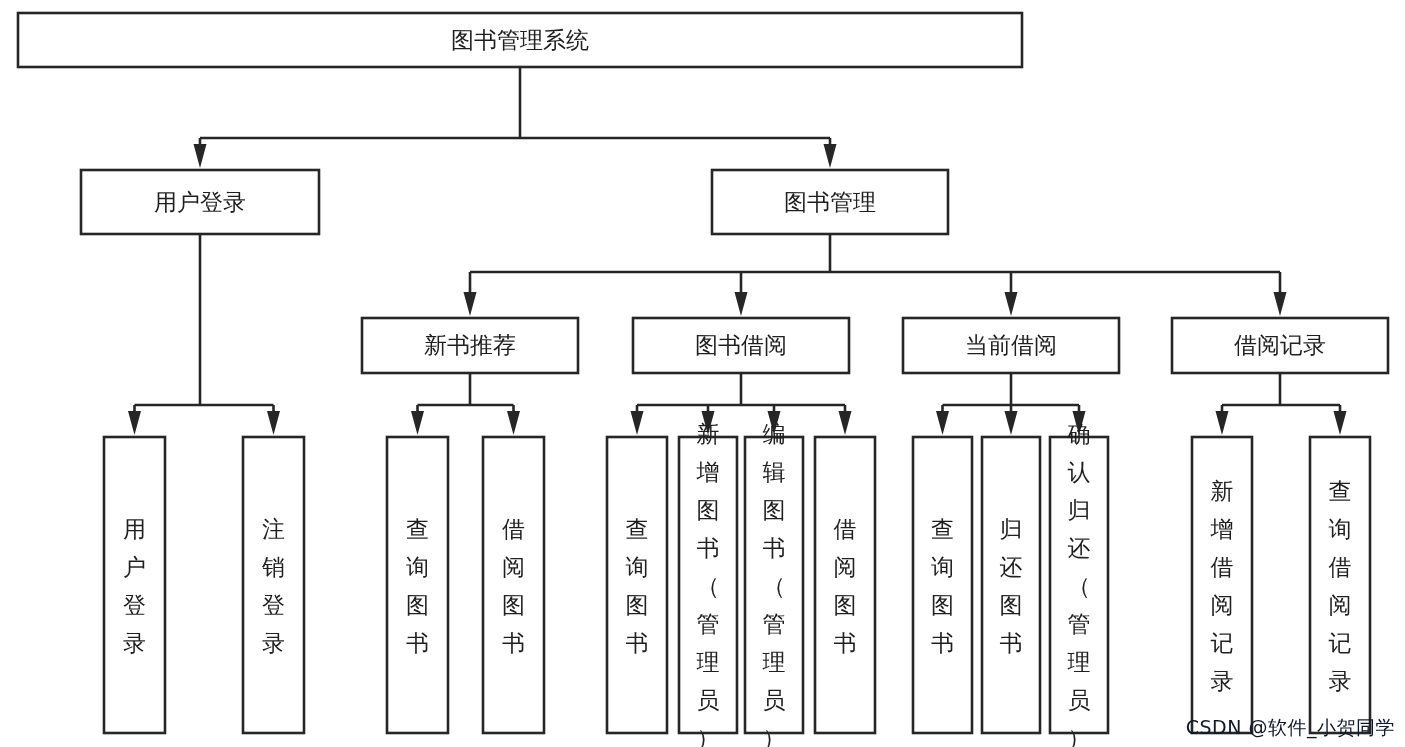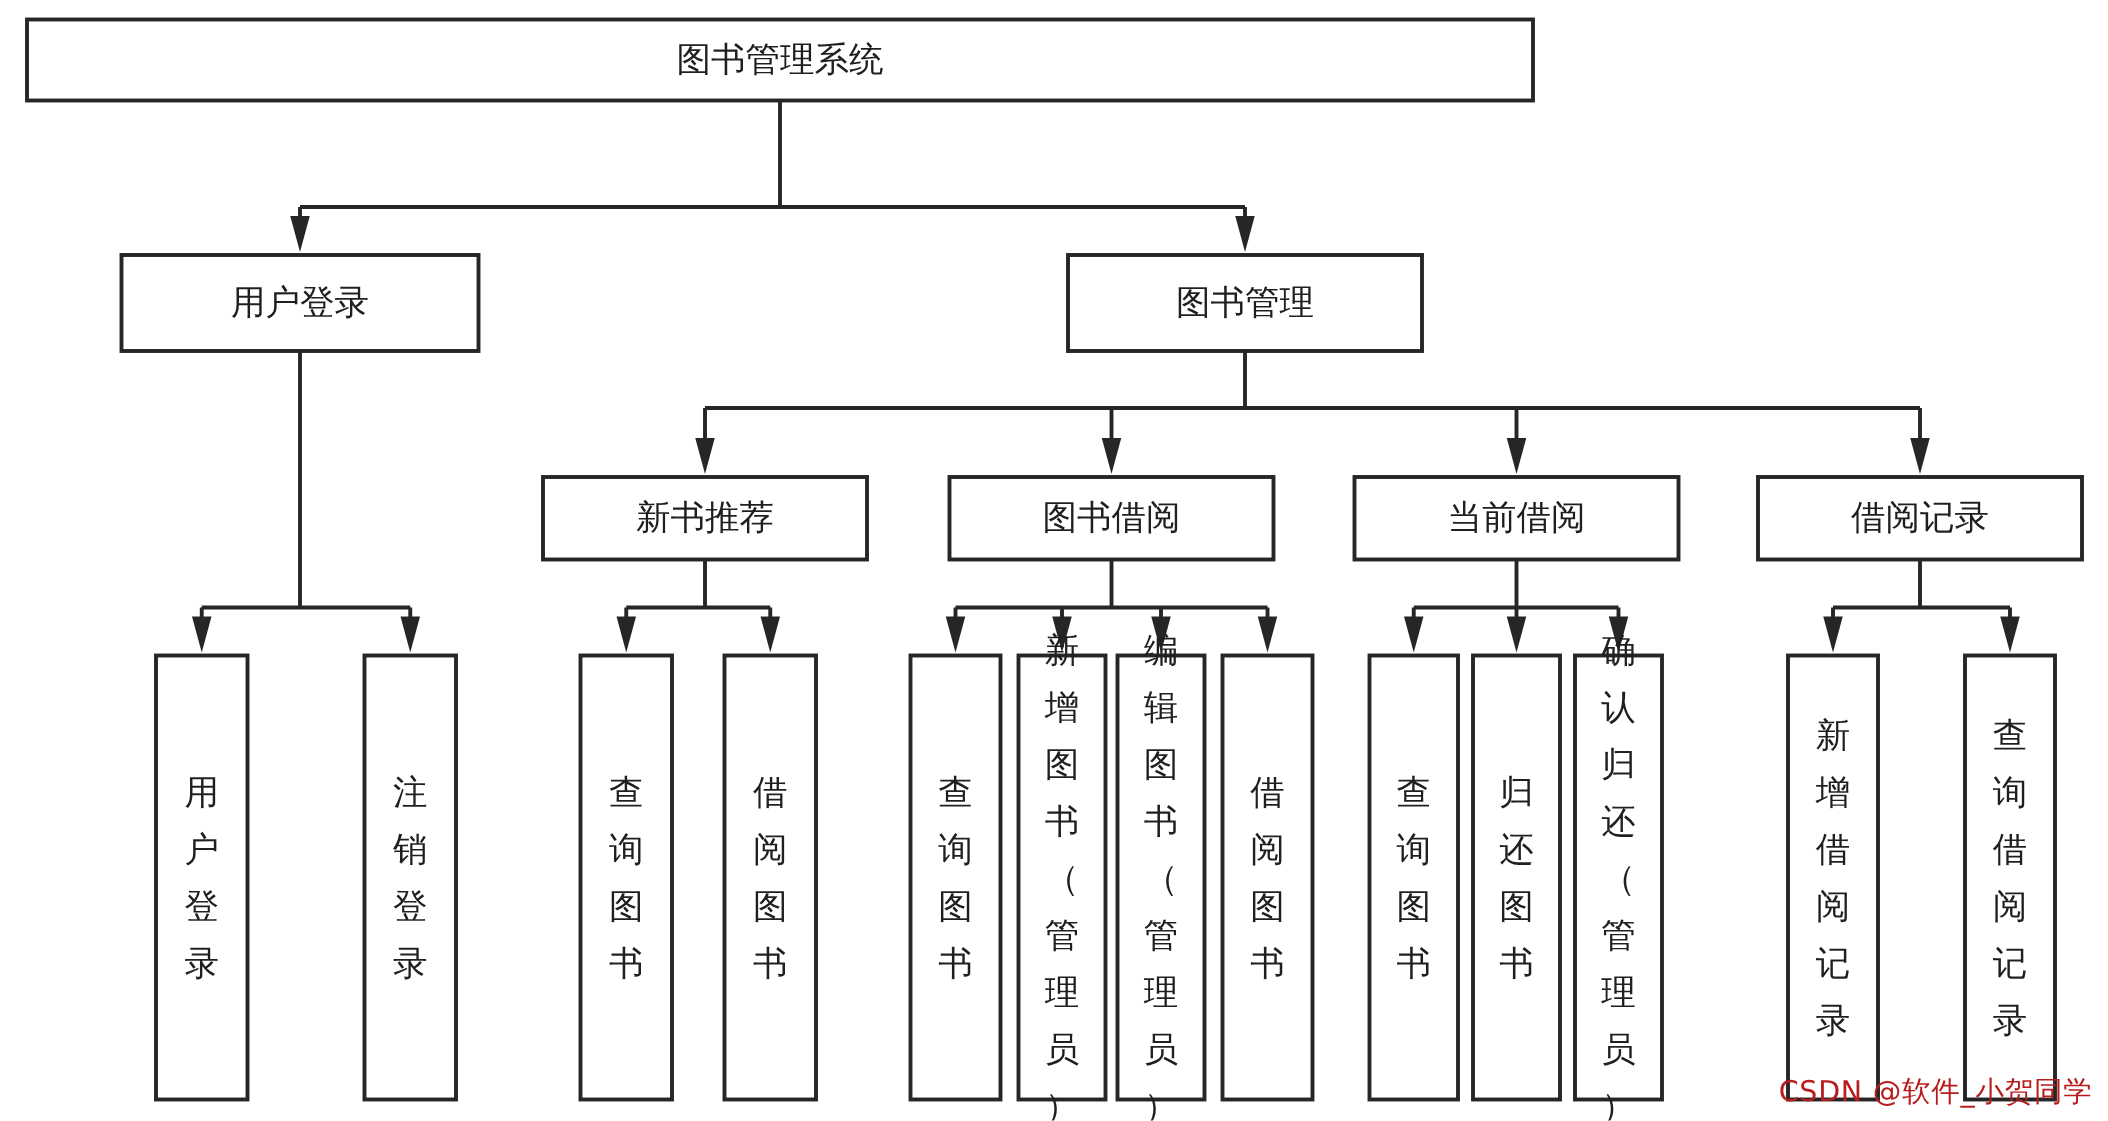--- a/index.html
+++ b/index.html
@@ -59,21 +59,21 @@
   .arrow-head {
     fill: #262626;
     stroke: none;
   }
   .watermark {
     position: absolute;
     right: 10px;
     bottom: 6px;
     font-family: "DejaVu Sans", "Liberation Sans", sans-serif;
     font-size: 19px;
-    color: #b91c1c;
+    color: #0f172a;
     letter-spacing: 0.5px;
     white-space: nowrap;
     user-select: none;
   }
 </style>
 </head>
 <body>
 
 <div id="diagram-root">
   <svg class="diagram-canvas" viewBox="0 0 1405 747">

